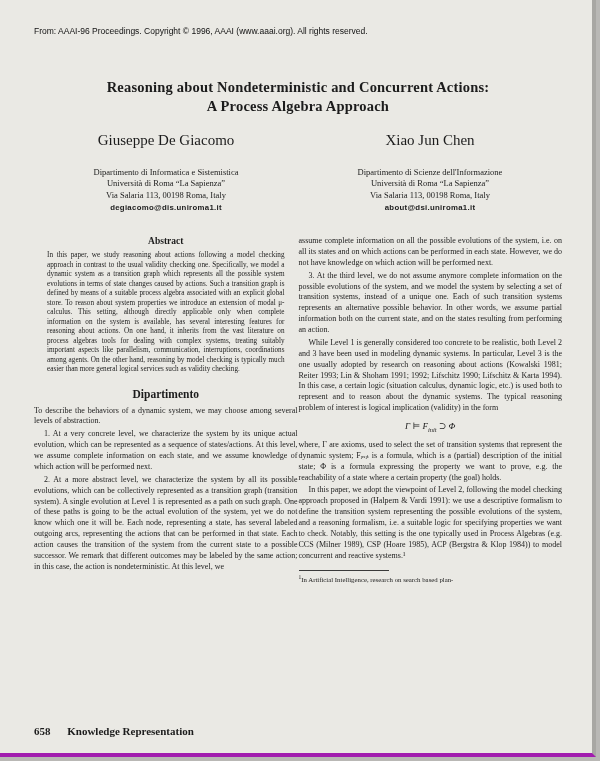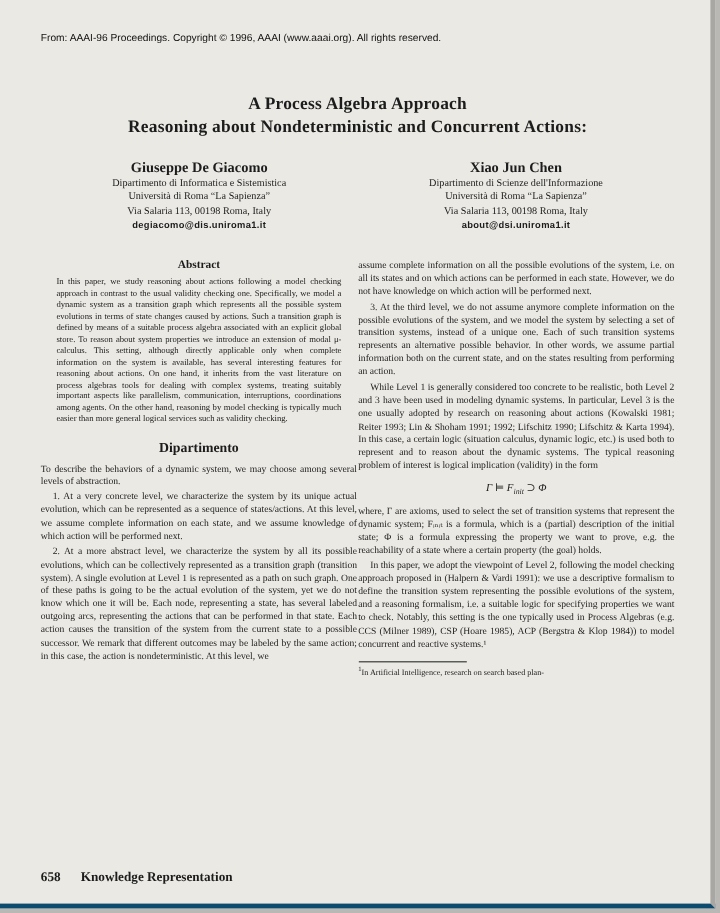--- a/index.html
+++ b/index.html
@@ -9,21 +9,21 @@
     font-family: "Liberation Serif", "DejaVu Serif", serif;
     color: #1c1c1c;
     position: relative;
     overflow: hidden;
   }
   .page {
     position: absolute; left: 0; top: 0;
     width: 596px; height: 757px;
     background: #eae9e4;
     border-right: 4px solid #a8a7a3;
-    border-bottom: 4px solid #0c4a6e;
+    border-bottom: 4px solid #a21caf;
     box-sizing: border-box;
     padding: 26px 30px 0 34px;
   }
   .copyright {
     font-family: "Liberation Sans", sans-serif;
     font-size: 8.5px;
     color: #111;
   }
   .title {
     margin-top: 42px;
@@ -33,21 +33,21 @@
     line-height: 1.3;
     letter-spacing: 0.2px;
   }
   .authors {
     display: flex;
     justify-content: space-around;
     margin-top: 16px;
     text-align: center;
   }
   .author { width: 46%; }
-  .author-name { font-weight: bold; font-size: 12px; margin-bottom: 0; }
+  .author-name { font-weight: normal; font-size: 15px; margin-bottom: 18px; }
   .affil { font-size: 8.5px; line-height: 1.35; }
   .email {
     font-family: Liberation Sans, sans-serif;
     font-size: 7.8px;
     font-weight: bold;
     margin-top: 2px;
     letter-spacing: 0.3px;
   }
   .body-cols {
     display: flex;
@@ -109,22 +109,22 @@
   .footer .page-num { margin-right: 14px; }
 </style>
 </head>
 <body>
 
 <div class="page">
 
   <div class="copyright">From: AAAI-96 Proceedings. Copyright © 1996, AAAI (www.aaai.org). All rights reserved.</div>
 
   <div class="title">
+    <div>Reasoning about Nondeterministic and Concurrent Actions:</div>
     <div>A Process Algebra Approach</div>
-    <div>Reasoning about Nondeterministic and Concurrent Actions:</div>
   </div>
 
   <div class="authors">
     <div class="author">
       <div class="author-name">Giuseppe De Giacomo</div>
       <div class="affil">Dipartimento di Informatica e Sistemistica</div>
       <div class="affil">Università di Roma “La Sapienza”</div>
       <div class="affil">Via Salaria 113, 00198 Roma, Italy</div>
       <div class="email">degiacomo@dis.uniroma1.it</div>
     </div>

